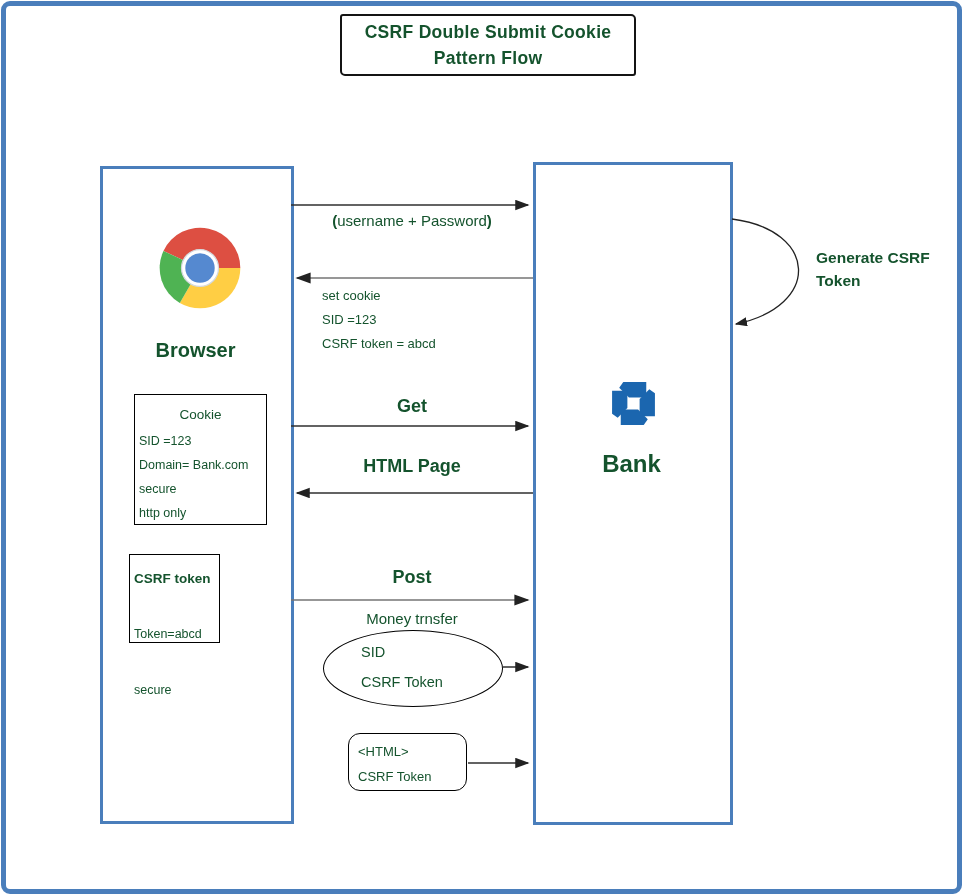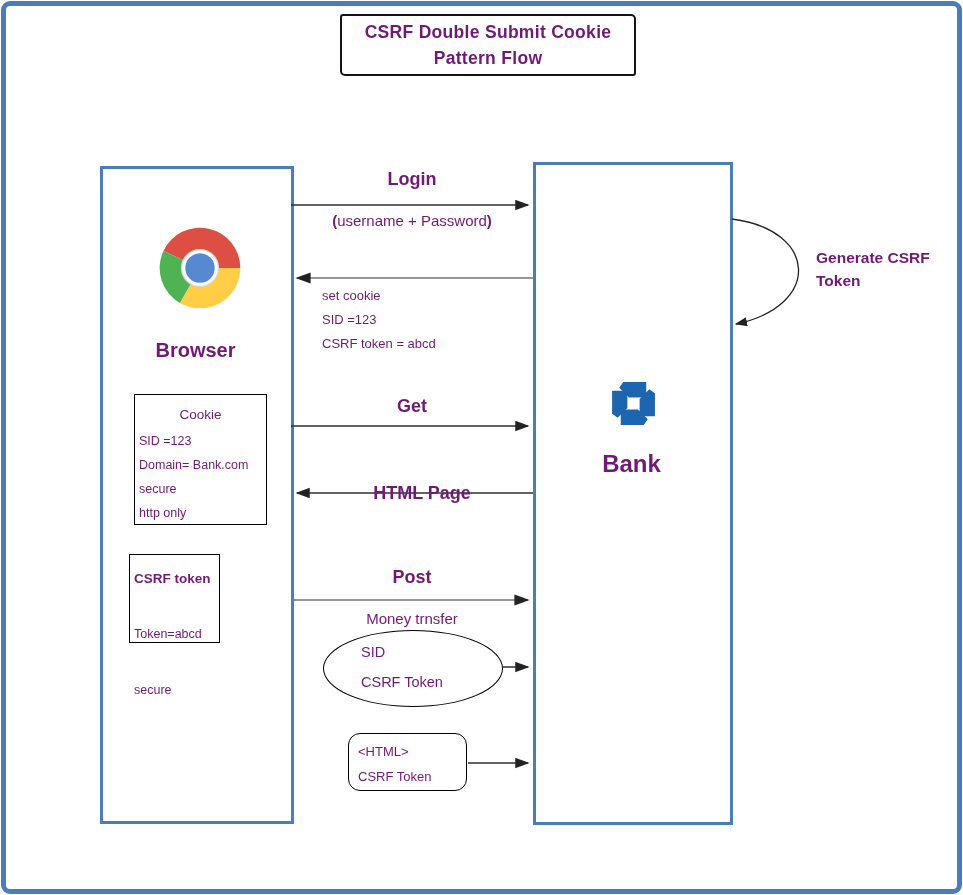--- a/index.html
+++ b/index.html
@@ -1,18 +1,18 @@
 <!DOCTYPE html>
 <html><head>
 <meta charset="utf-8">
 <style>
   html,body{margin:0;padding:0;background:#fff;}
   .stage{
     position:relative;width:963px;height:895px;background:#ffffff;
-    font-family:"Liberation Sans","DejaVu Sans",sans-serif;color:#701a75;overflow:hidden;
+    font-family:"Liberation Sans","DejaVu Sans",sans-serif;color:#14532d;overflow:hidden;
   }
   .frame{position:absolute;inset:1px;border:5px solid #4a7ebb;border-radius:9px;}
 
   .title-box{
     position:absolute;left:340px;top:14px;width:292px;height:58px;
     border:2px solid #141414;border-radius:3px 5px 3px 5px;
     display:flex;flex-direction:column;align-items:center;justify-content:center;
     font-weight:bold;font-size:17.5px;line-height:26px;letter-spacing:.3px;background:#fff;
   }
 
@@ -35,21 +35,21 @@
   .csrf-box{
     left:129px;top:554px;width:89px;height:87px;border:1px solid #000;background:#fff;
     font-size:12.5px;line-height:23px;
   }
   .csrf-title{display:block;font-weight:bold;font-size:13.5px;padding-left:4px;margin-top:12px;}
   .csrf-row{display:block;padding-left:4px;margin-top:33px;}
 
   .msg-label{left:291px;width:242px;text-align:center;font-weight:bold;font-size:18px;}
   .login-label{top:169px;}
   .get-label{top:396px;}
-  .htmlpage-label{top:483px;padding-left:10px;}
+  .htmlpage-label{top:456px;}
   .post-label{top:567px;}
   .msg-sub{left:291px;width:242px;text-align:center;font-size:15px;}
   .login-sub{top:212px;}
   .money-sub{top:610px;}
   .paren{font-weight:bold;}
 
   .setcookie-rows{left:322px;top:284px;font-size:13px;line-height:24px;}
   .setcookie-rows span{display:block;}
 
   .payload-ellipse{
@@ -130,21 +130,20 @@
     <span class="cookie-row">secure</span>
     <span class="cookie-row">http only</span>
   </div>
 
   <div class="abs csrf-box">
     <span class="csrf-title">CSRF token</span>
     <span class="csrf-row">Token=abcd</span>
     <span class="csrf-row">secure</span>
   </div>
 
-  <div class="abs msg-label login-label">Login</div>
   <div class="abs msg-sub login-sub"><span class="paren">(</span><span>username + Password</span><span class="paren">)</span></div>
 
   <div class="abs setcookie-rows">
     <span>set cookie</span>
     <span>SID =123</span>
     <span>CSRF token = abcd</span>
   </div>
 
   <div class="abs msg-label get-label">Get</div>
   <div class="abs msg-label htmlpage-label">HTML Page</div>

